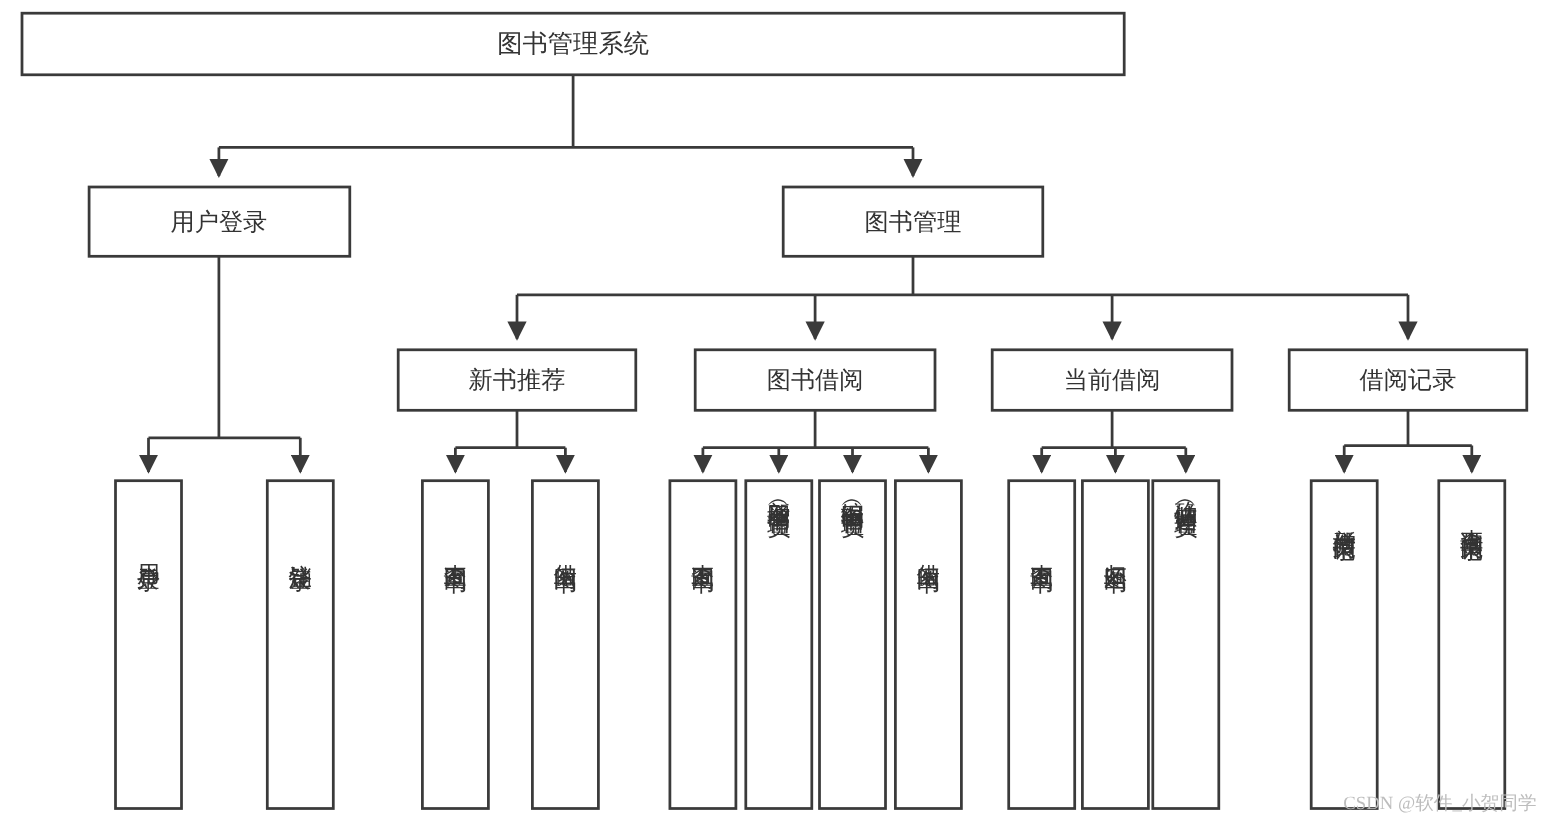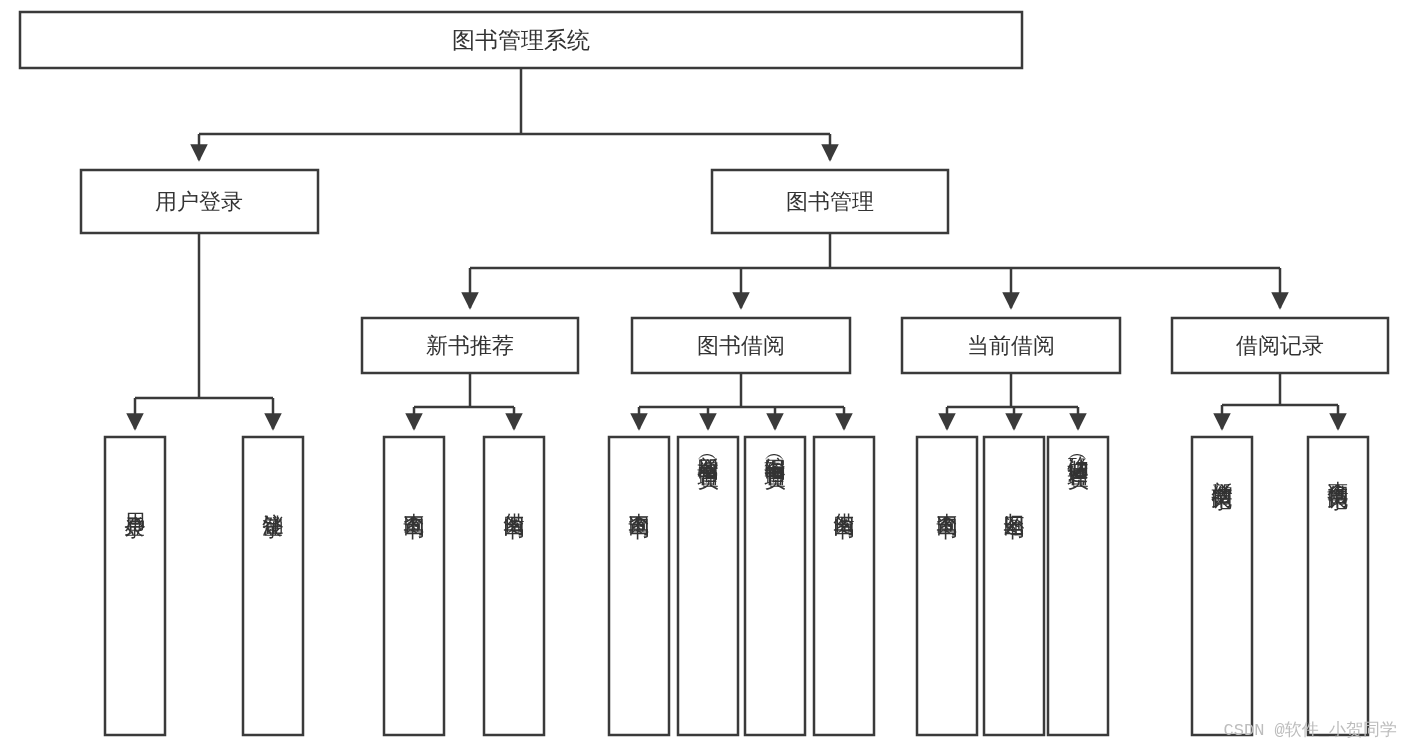--- a/index.html
+++ b/index.html
@@ -53,21 +53,21 @@
     fill: none;
   }
   .arrow-head {
     fill: #3a3a3a;
     stroke: none;
   }
   .watermark {
     position: absolute;
     right: 8px;
     bottom: 6px;
-    font-family: Liberation Mono, monospace;
+    font-family: Liberation Serif, serif;
     font-size: 17px;
     color: #bdbdbd;
     white-space: nowrap;
     user-select: none;
   }
 </style>
 </head>
 <body>
 
 <svg id="diagram" viewBox="0 0 1405 747" xmlns="http://www.w3.org/2000/svg">

